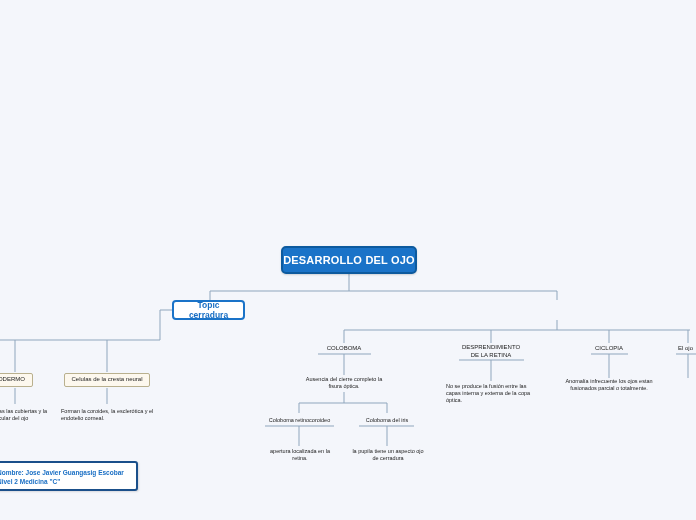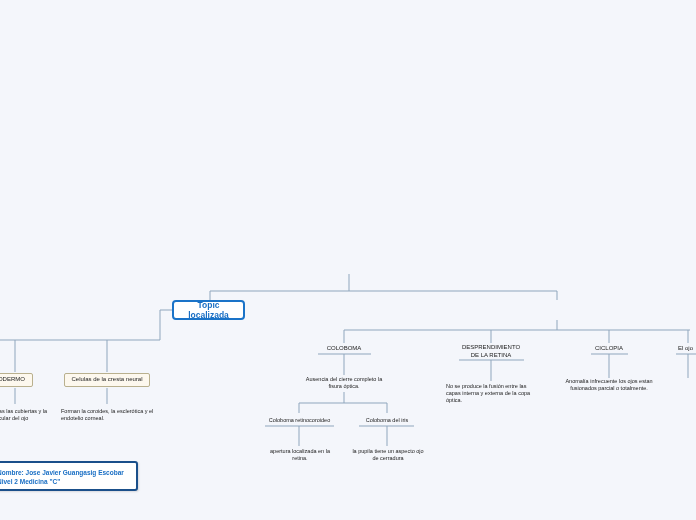--- a/index.html
+++ b/index.html
@@ -153,23 +153,26 @@
     <path d="M459,360 L524,360" stroke="#8fa6bd" stroke-width="1" fill="none"></path>
     <path d="M491,360 L491,381" stroke="#8fa6bd" stroke-width="1" fill="none"></path>
 
     <path d="M591,354 L628,354" stroke="#8fa6bd" stroke-width="1" fill="none"></path>
     <path d="M609,354 L609,378" stroke="#8fa6bd" stroke-width="1" fill="none"></path>
 
     <path d="M676,354 L696,354" stroke="#8fa6bd" stroke-width="1" fill="none"></path>
     <path d="M688,354 L688,378" stroke="#8fa6bd" stroke-width="1" fill="none"></path>
   </svg>
 
+  <div class="node root" style="left:281px; top:246px; width:136px; height:28px;">
+    <span>DESARROLLO DEL OJO</span>
+  </div>
 
   <div class="node lvl1" style="left:172px; top:300px; width:73px; height:20px;">
-    <span>Topic localizada</span>
+    <span>Topic cerradura</span>
   </div>
 
 
   <div class="node boxed" style="left:-22px; top:373px; width:55px; height:14px;">
     <span>ECTODERMO</span>
   </div>
   <div class="node leaf" style="left:-10px; top:408px; width:60px;">
     <span>Todas las cubiertas y la vascular del ojo</span>
   </div>
 

